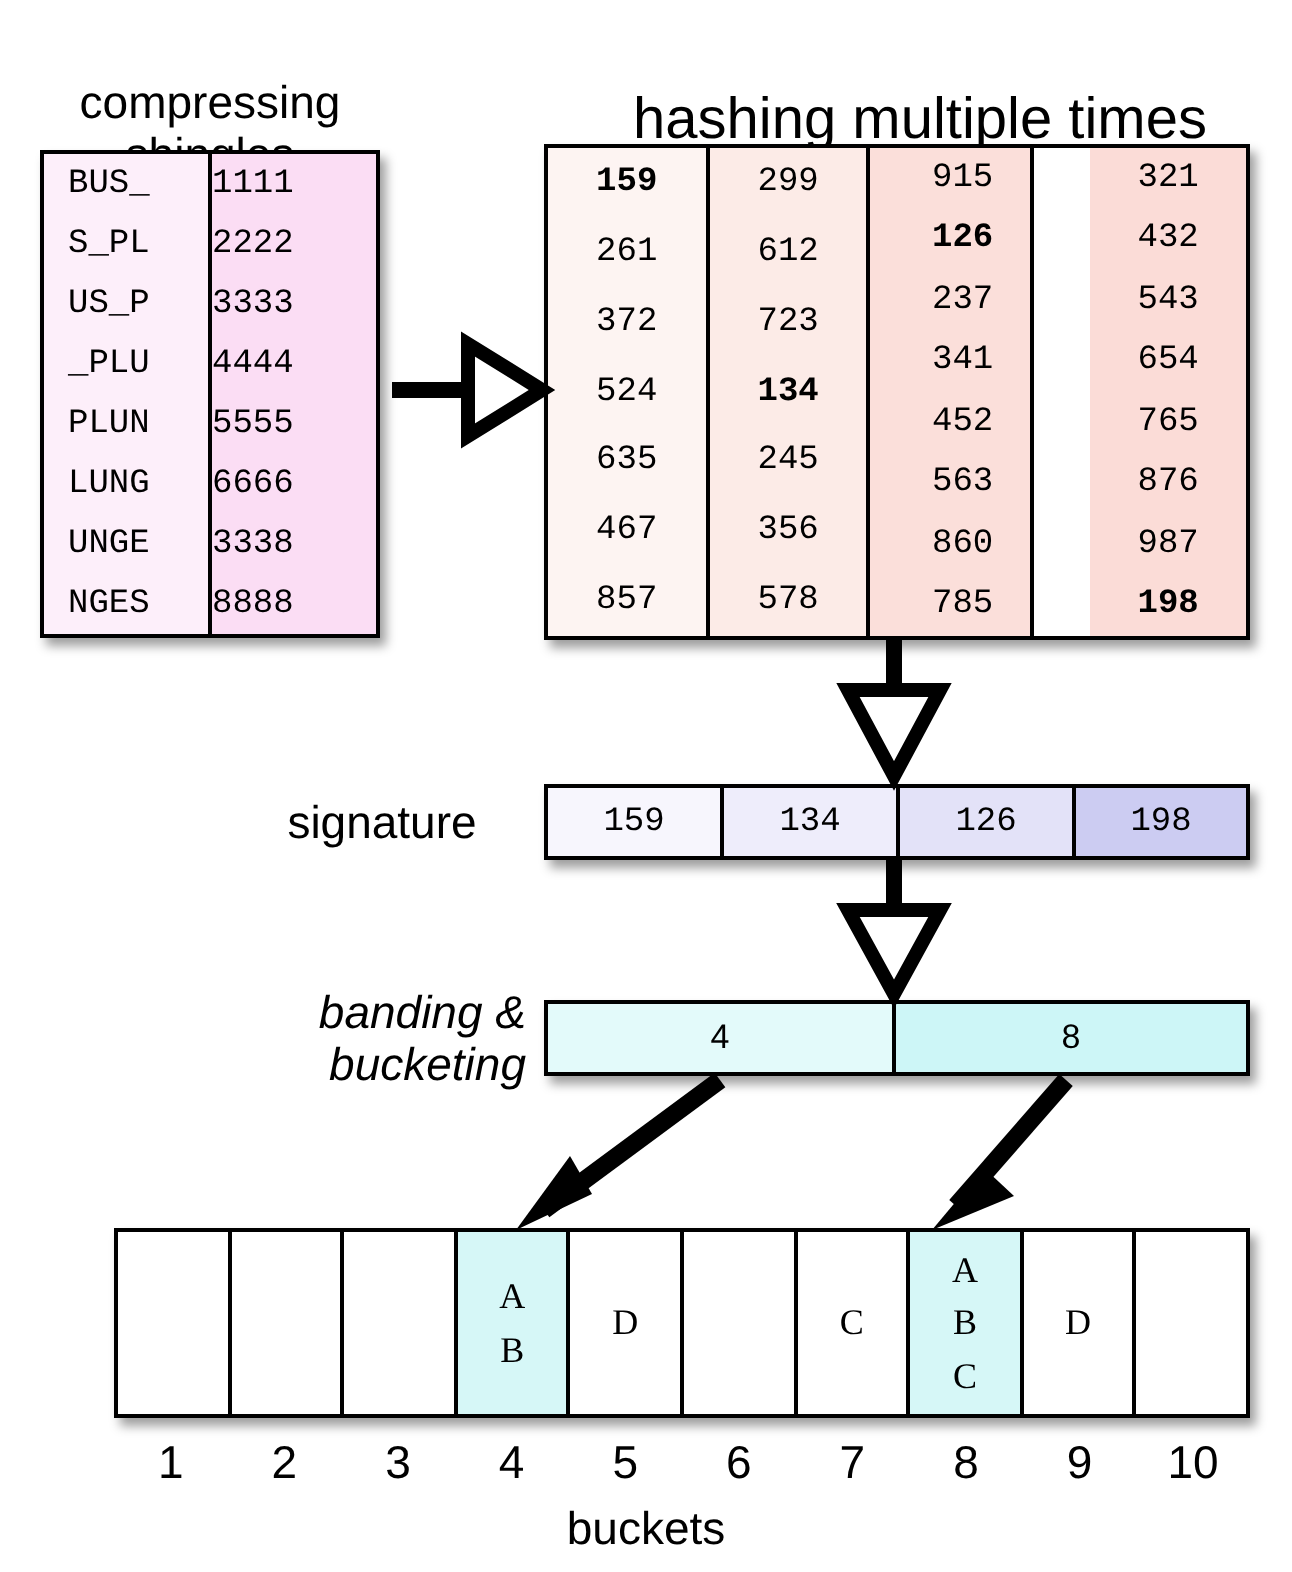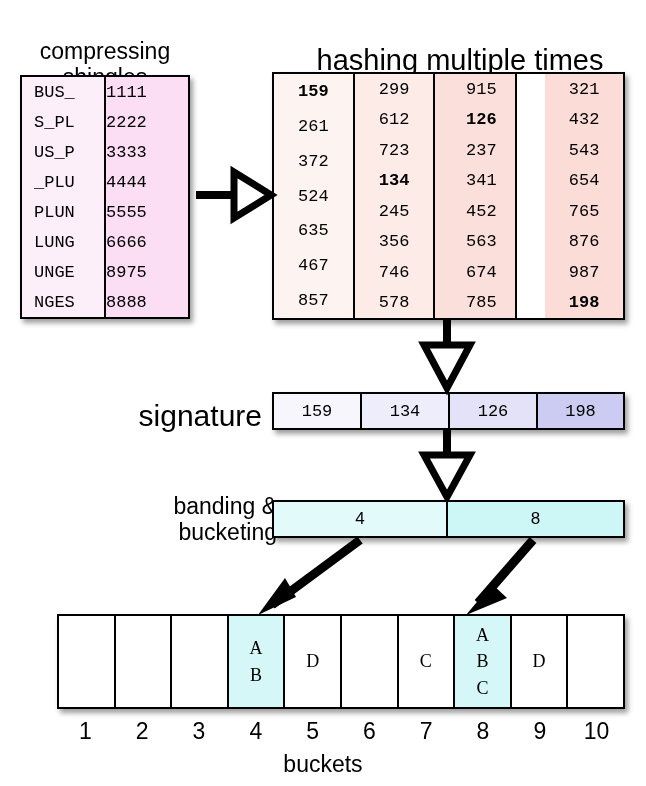--- a/index.html
+++ b/index.html
@@ -92,22 +92,22 @@
     display:flex;flex-direction:column;align-items:center;justify-content:center;
     font-family:"Liberation Serif", serif;font-size:18px;color:#000;
   }
   #buckets-row .bucket:last-child{border-right:none;}
   #buckets-row .bucket.hl{background:#d6f7f7;}
   #buckets-row .bucket span{display:block;line-height:1.45;}
 
   
   #caption-compressing{left:12px;top:19px;width:186px;font-size:23px;margin-top:20px;}
   #caption-hashing{left:292px;top:44px;width:336px;font-size:29px;}
-  #caption-signature{left:120px;top:399px;width:142px;font-size:30px;text-align:right;}
-  #caption-banding{left:119px;top:494px;width:158px;font-size:23px;text-align:right;}
+  #caption-signature{left:120px;top:399px;width:142px;font-size:23px;text-align:center;}
+  #caption-banding{left:105px;top:494px;width:158px;font-size:23px;text-align:right;font-style:italic;}
   #caption-buckets{left:250px;top:752px;width:146px;font-size:23px;}
 
   
   #bucket-numbers{position:absolute;left:57px;top:718px;width:568px;height:30px;display:flex;}
   #bucket-numbers .num{
     flex:1 1 0;text-align:center;font-size:23px;color:#000;
     font-family:"Liberation Sans", sans-serif;
   }
 
   
@@ -141,21 +141,21 @@
       <div class="cell">UNGE</div>
       <div class="cell">NGES</div>
     </div>
     <div class="col c1">
       <div class="cell">1111</div>
       <div class="cell">2222</div>
       <div class="cell">3333</div>
       <div class="cell">4444</div>
       <div class="cell">5555</div>
       <div class="cell">6666</div>
-      <div class="cell">8975</div>
+      <div class="cell">3338</div>
       <div class="cell">8888</div>
     </div>
   </div>
 
   <div class="panel" id="hash-table">
     <div class="col h0">
       <div class="cell bold">159</div>
       <div class="cell">261</div>
       <div class="cell">372</div>
       <div class="cell">524</div>
@@ -163,31 +163,30 @@
       <div class="cell">467</div>
       <div class="cell">857</div>
     </div>
     <div class="col h1">
       <div class="cell">299</div>
       <div class="cell">612</div>
       <div class="cell">723</div>
       <div class="cell bold">134</div>
       <div class="cell">245</div>
       <div class="cell">356</div>
-      <div class="cell">746</div>
       <div class="cell">578</div>
     </div>
     <div class="col h2">
       <div class="cell">915</div>
       <div class="cell bold">126</div>
       <div class="cell">237</div>
       <div class="cell">341</div>
       <div class="cell">452</div>
       <div class="cell">563</div>
-      <div class="cell">674</div>
+      <div class="cell">860</div>
       <div class="cell">785</div>
     </div>
     <div class="col h3">
       <div class="cell">321</div>
       <div class="cell">432</div>
       <div class="cell">543</div>
       <div class="cell">654</div>
       <div class="cell">765</div>
       <div class="cell">876</div>
       <div class="cell">987</div>

